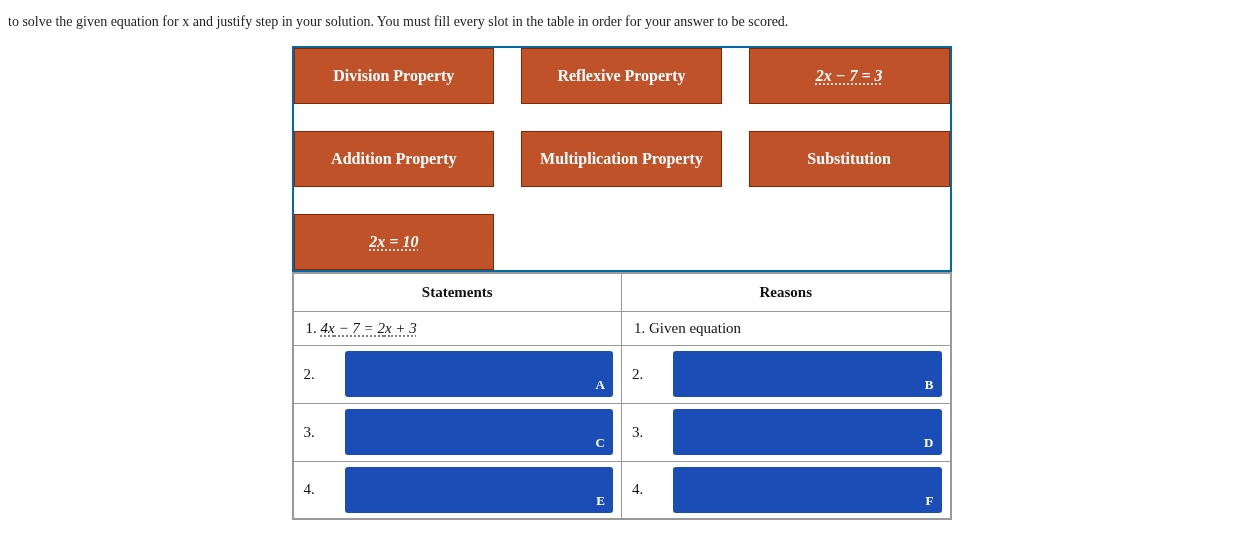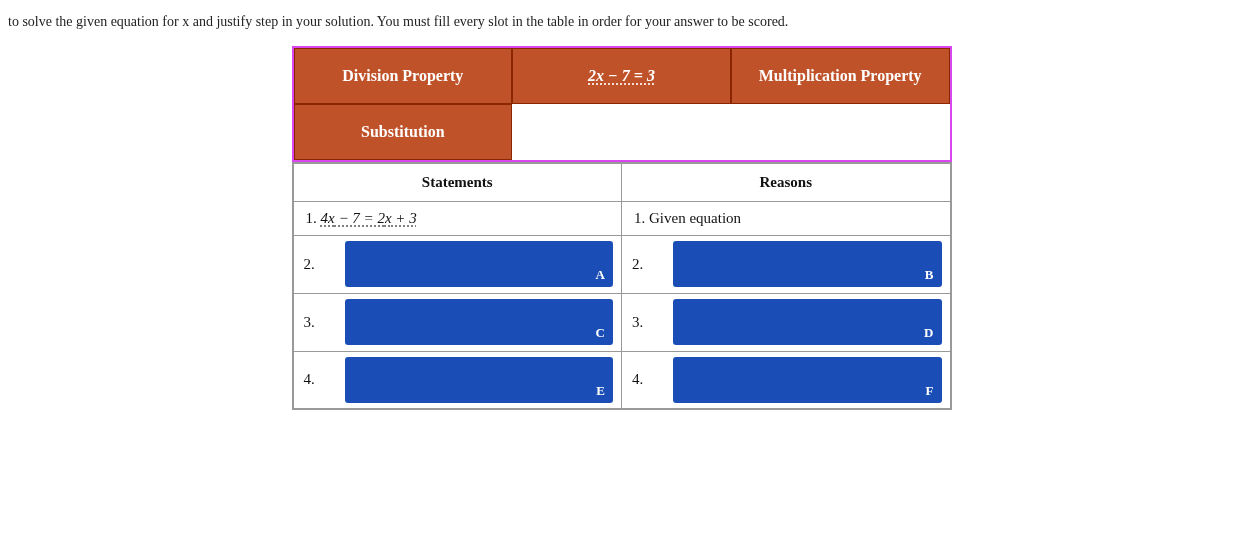--- a/index.html
+++ b/index.html
@@ -23,25 +23,26 @@
     .main-container {
       display: flex;
       flex-direction: column;
       align-items: center;
       gap: 0;
       margin-top: 4px;
     }
 
     
     .options-grid {
-      border: 2px solid #d946ef;
+      border: 2px solid #0369a1;
       display: grid;
       grid-template-columns: repeat(3, 1fr);
       width: 660px;
       margin-bottom: 0;
+      gap: 27px;
     }
 
     .option-cell {
       background: #c0522a;
       border: 1.5px solid #8B2500;
       padding: 18px 14px;
       text-align: center;
       font-weight: bold;
       font-size: 16px;
       color: #fff;
@@ -131,29 +132,38 @@
 </div>
 
 <div class="main-container">
 
   <div class="options-grid">
 
     <div class="option-cell">
       <span>Division Property</span>
     </div>
     <div class="option-cell">
+      <span>Reflexive Property</span>
+    </div>
+    <div class="option-cell">
       <span class="math-expr">2<i>x</i> − 7 = 3</span>
     </div>
 
+    <div class="option-cell">
+      <span>Addition Property</span>
+    </div>
 
     <div class="option-cell">
       <span>Multiplication Property</span>
     </div>
     <div class="option-cell">
       <span>Substitution</span>
+    </div>
+    <div class="option-cell">
+      <span class="math-expr">2<i>x</i> = 10</span>
     </div>
 
   </div>
 
   <table class="proof-table">
     <thead>
       <tr>
         <th>Statements</th>
         <th>Reasons</th>
       </tr>

